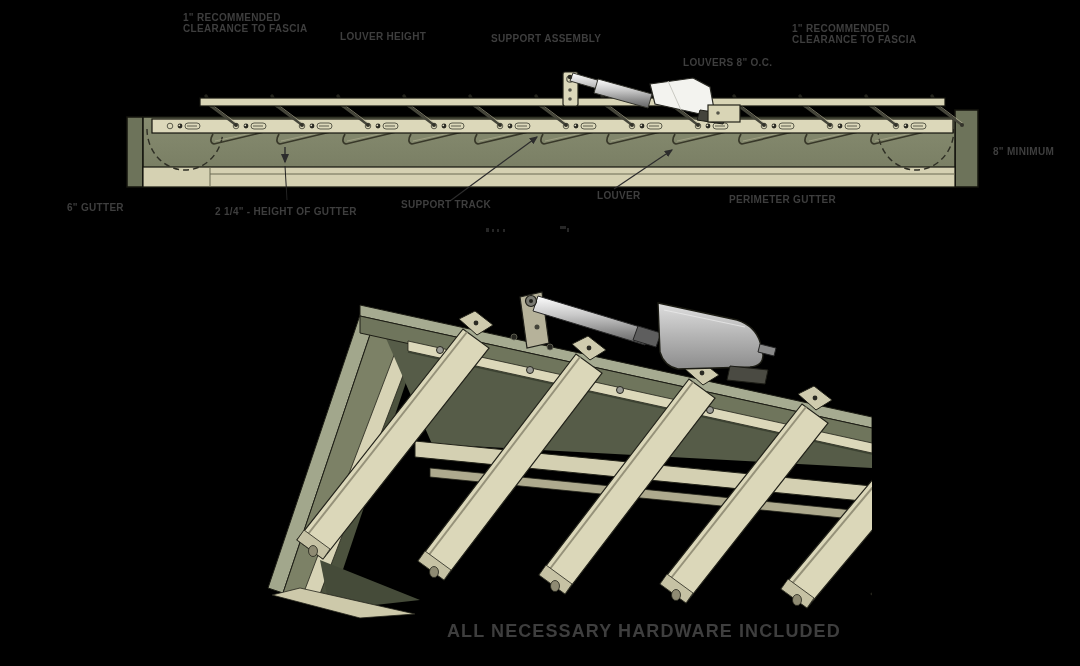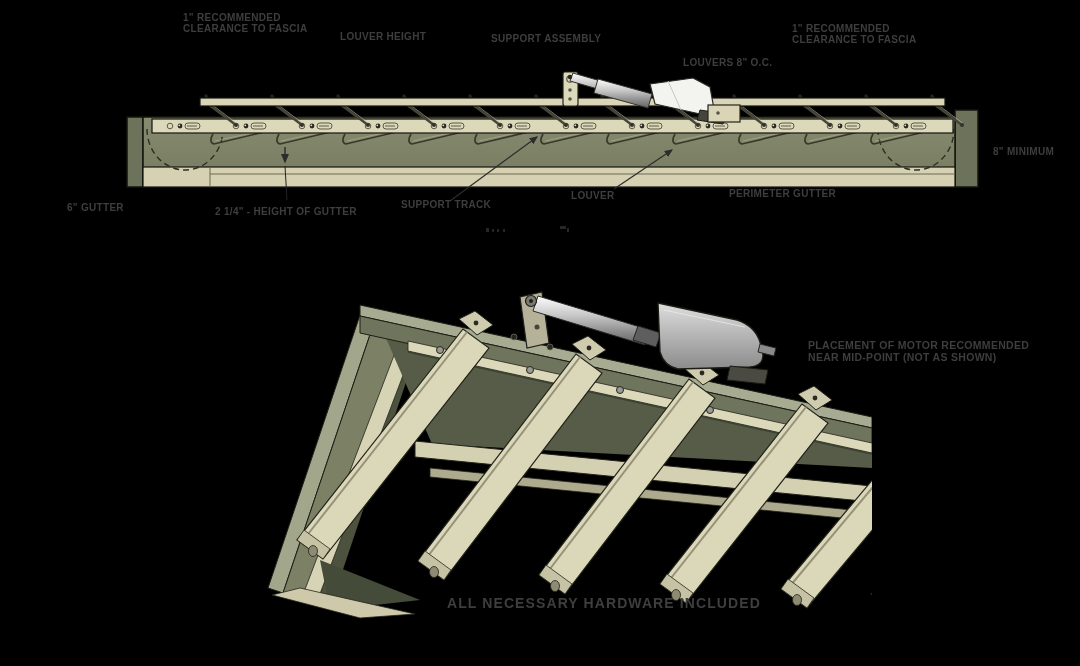--- a/index.html
+++ b/index.html
@@ -3,21 +3,21 @@
 <meta charset="utf-8">
 <style>
   html,body{margin:0;padding:0;background:#000;}
   #stage{position:relative;width:1080px;height:666px;background:#000;overflow:hidden;
          font-family:"Liberation Sans",sans-serif;}
   #drawing{position:absolute;left:0;top:0;}
   .lbl{position:absolute;color:#3e3e3e;font-weight:bold;font-size:10px;line-height:11px;
        letter-spacing:.3px;white-space:nowrap;text-shadow:1px 1px 0 rgba(0,0,0,.55);}
   .lbl span{display:block;}
   .lbl-md{font-size:10.5px;line-height:11.5px;}
-  .lbl-lg{font-size:14px;letter-spacing:1.1px;}
+  .lbl-lg{font-size:18px;letter-spacing:1.1px;margin-top:28px;}
 </style>
 </head>
 <body>
 
 <div id="stage">
 
 <svg id="drawing" width="1080" height="666" viewBox="0 0 1080 666">
   <defs>
     <linearGradient id="bodyGrad" x1="0" y1="0" x2="0" y2="1">
       <stop offset="0" stop-color="#878c70"></stop>
@@ -257,21 +257,17 @@
 <div class="lbl" style="left:491px;top:33px">SUPPORT ASSEMBLY</div>
 <div class="lbl" style="left:683px;top:57px">LOUVERS 8" O.C.</div>
 <div class="lbl" style="left:792px;top:23px">
   <span>1" RECOMMENDED</span>
   <span>CLEARANCE TO FASCIA</span>
 </div>
 <div class="lbl" style="left:993px;top:146px">8" MINIMUM</div>
 <div class="lbl" style="left:67px;top:202px">6" GUTTER</div>
 <div class="lbl" style="left:215px;top:206px">2 1/4" - HEIGHT OF GUTTER</div>
 <div class="lbl" style="left:401px;top:199px">SUPPORT TRACK</div>
-<div class="lbl" style="left:571px;top:190px">LOUVER</div>
-<div class="lbl" style="left:729px;top:188px">PERIMETER GUTTER</div>
-<div class="lbl lbl-md" style="left:808px;top:340px">
-  <span>PLACEMENT OF MOTOR RECOMMENDED</span>
-  <span>NEAR MID-POINT (NOT AS SHOWN)</span>
+<div class="lbl" style="left:597px;top:190px">LOUVER</div>
+<div class="lbl" style="left:729px;top:194px">PERIMETER GUTTER</div>
+<div class="lbl lbl-lg" style="left:447px;top:598px">ALL NECESSARY HARDWARE INCLUDED</div>
+
 </div>
-<div class="lbl lbl-lg" style="left:447px;top:598px">ALL NECESSARY HARDWARE INCLUDED</div>
-
-</div>
 
 </body></html>

